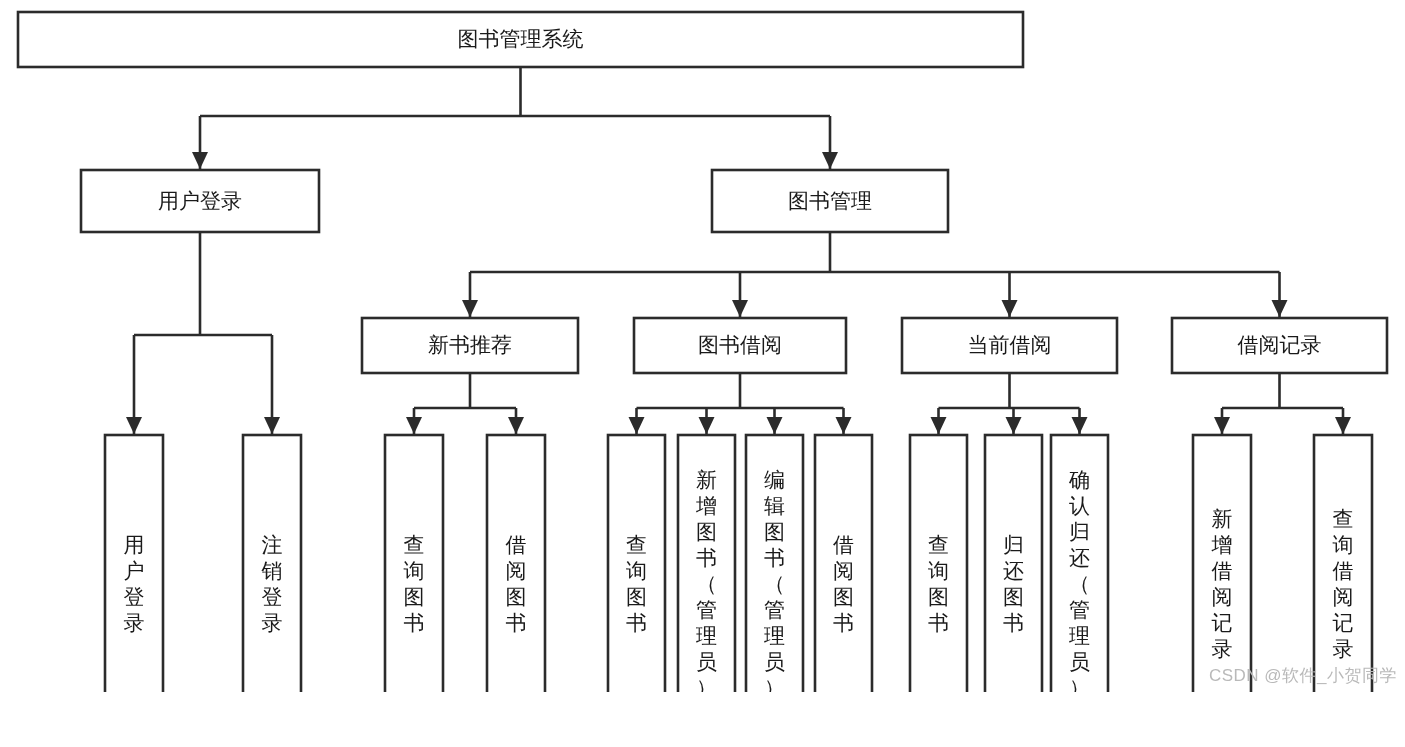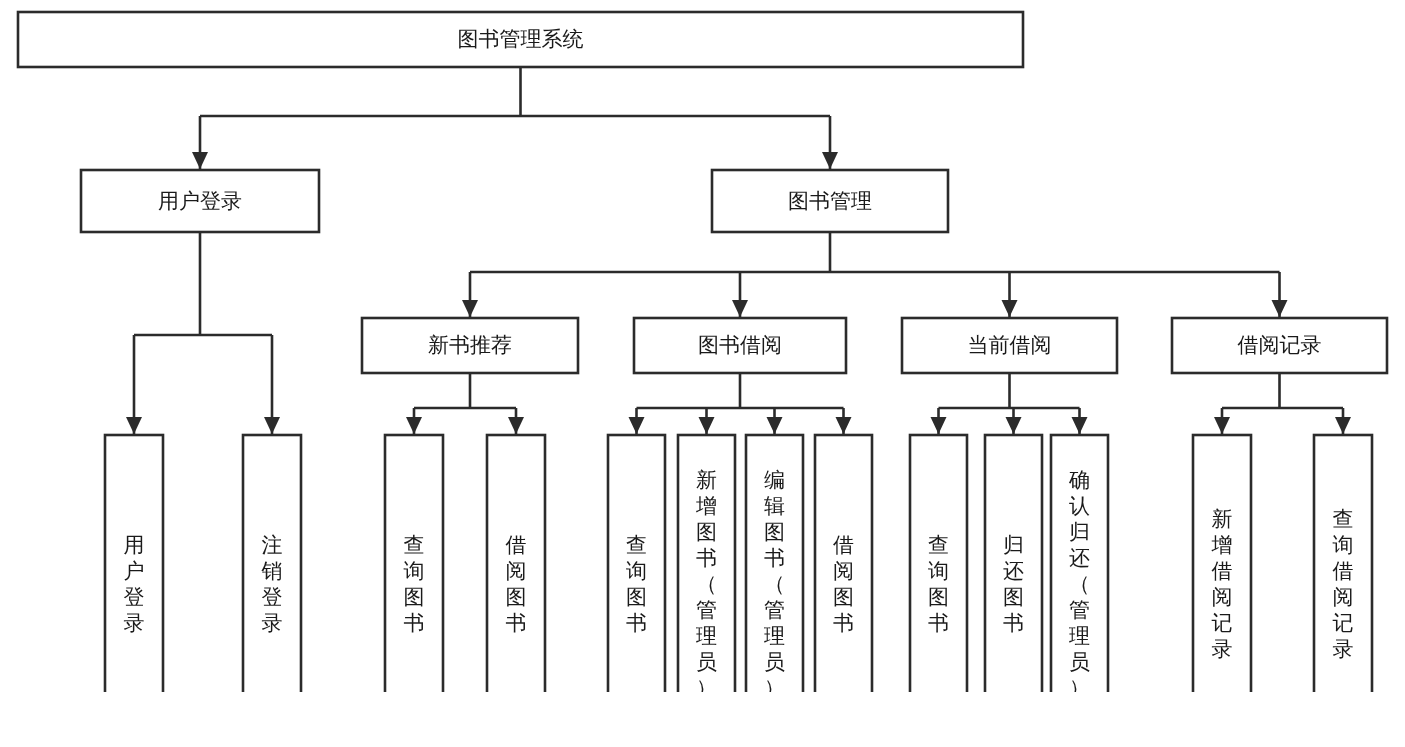--- a/index.html
+++ b/index.html
@@ -206,14 +206,15 @@
           <rect x="1193" y="435" width="58" height="299" class="node-rect"></rect>
           <text x="1222" class="node-label-v"><tspan x="1222" y="519.5">新</tspan><tspan x="1222" y="545.5">增</tspan><tspan x="1222" y="571.5">借</tspan><tspan x="1222" y="597.5">阅</tspan><tspan x="1222" y="623.5">记</tspan><tspan x="1222" y="649.5">录</tspan></text>
         </g>
         <g>
           <rect x="1314" y="435" width="58" height="299" class="node-rect"></rect>
           <text x="1343" class="node-label-v"><tspan x="1343" y="519.5">查</tspan><tspan x="1343" y="545.5">询</tspan><tspan x="1343" y="571.5">借</tspan><tspan x="1343" y="597.5">阅</tspan><tspan x="1343" y="623.5">记</tspan><tspan x="1343" y="649.5">录</tspan></text>
         </g>
       </g>
   </svg>
 
+  <div class="watermark-text">CSDN @软件_小贺同学</div>
 
 </div>
 
 </body></html>

